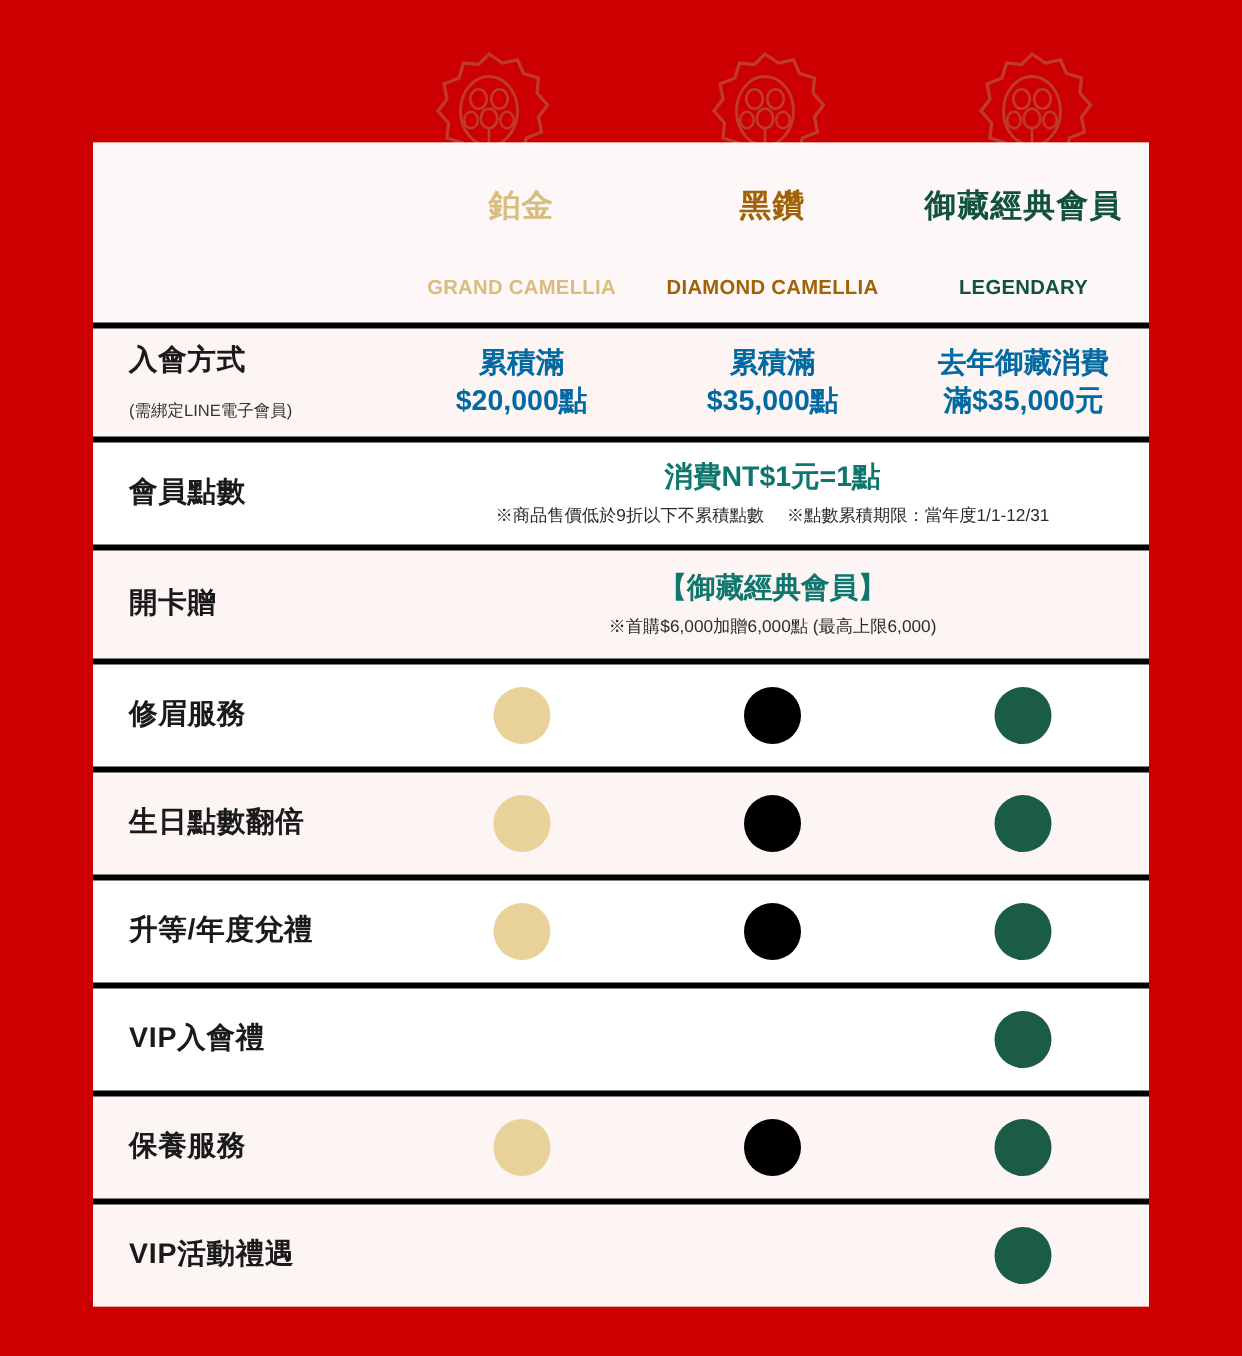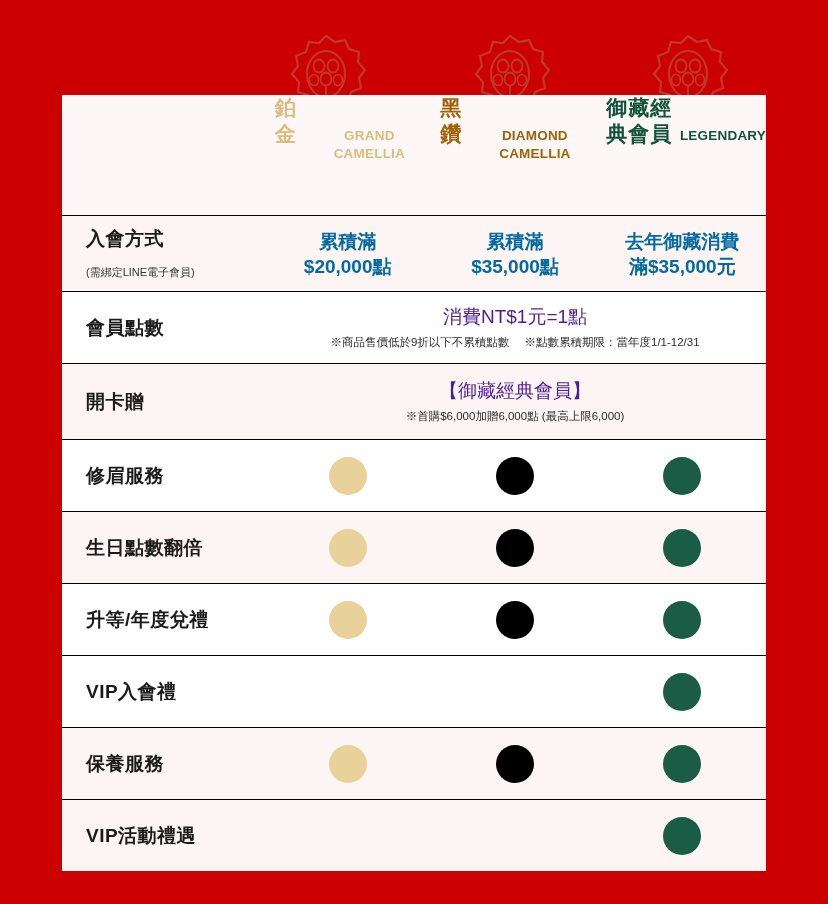--- a/index.html
+++ b/index.html
@@ -37,21 +37,22 @@
   
   .thead {
     display: flex;
     background: #fdf7f7;
     height: 120px;
   }
   .th-label { width: 202px; }
   .th-tier {
     flex: 1;
     display: flex;
-    align-items: flex-start;
+    flex-direction: column;
+    align-items: center;
     justify-content: flex-end;
     padding-bottom: 14px;
     text-align: center;
   }
   .tier-cn {
     font-size: 21px;
     font-weight: bold;
     line-height: 26px;
     letter-spacing: 1px;
   }
@@ -63,21 +64,21 @@
     margin-top: 32px;
   }
   .tier-gold .tier-cn, .tier-gold .tier-en { color: #d9bd7f; }
   .tier-black .tier-cn, .tier-black .tier-en { color: #a16207; }
   .tier-green .tier-cn, .tier-green .tier-en { color: #12513c; }
 
   
   .row {
     display: flex;
     align-items: center;
-    border-top: 1px solid #000000;
+    border-top: 4px solid #000000;
   }
   .row.alt { background: #fdf4f4; }
   .row.plain { background: #ffffff; }
 
   .cell-label {
     width: 202px;
     padding-left: 24px;
     display: flex;
     flex-direction: column;
     justify-content: center;
@@ -104,22 +105,22 @@
     line-height: 25px;
     padding: 0 6px;
   }
   .cell-span {
     flex: 1;
     text-align: center;
     padding: 0 10px;
   }
   .span-main {
     font-size: 19px;
-    font-weight: normal;
-    color: #4c1d95;
+    font-weight: bold;
+    color: #0f766e;
     line-height: 26px;
   }
   .span-notes {
     font-size: 11.5px;
     color: #2b2b2b;
     line-height: 18px;
     margin-top: 3px;
   }
   .span-notes span { margin: 0 6px; }
 

